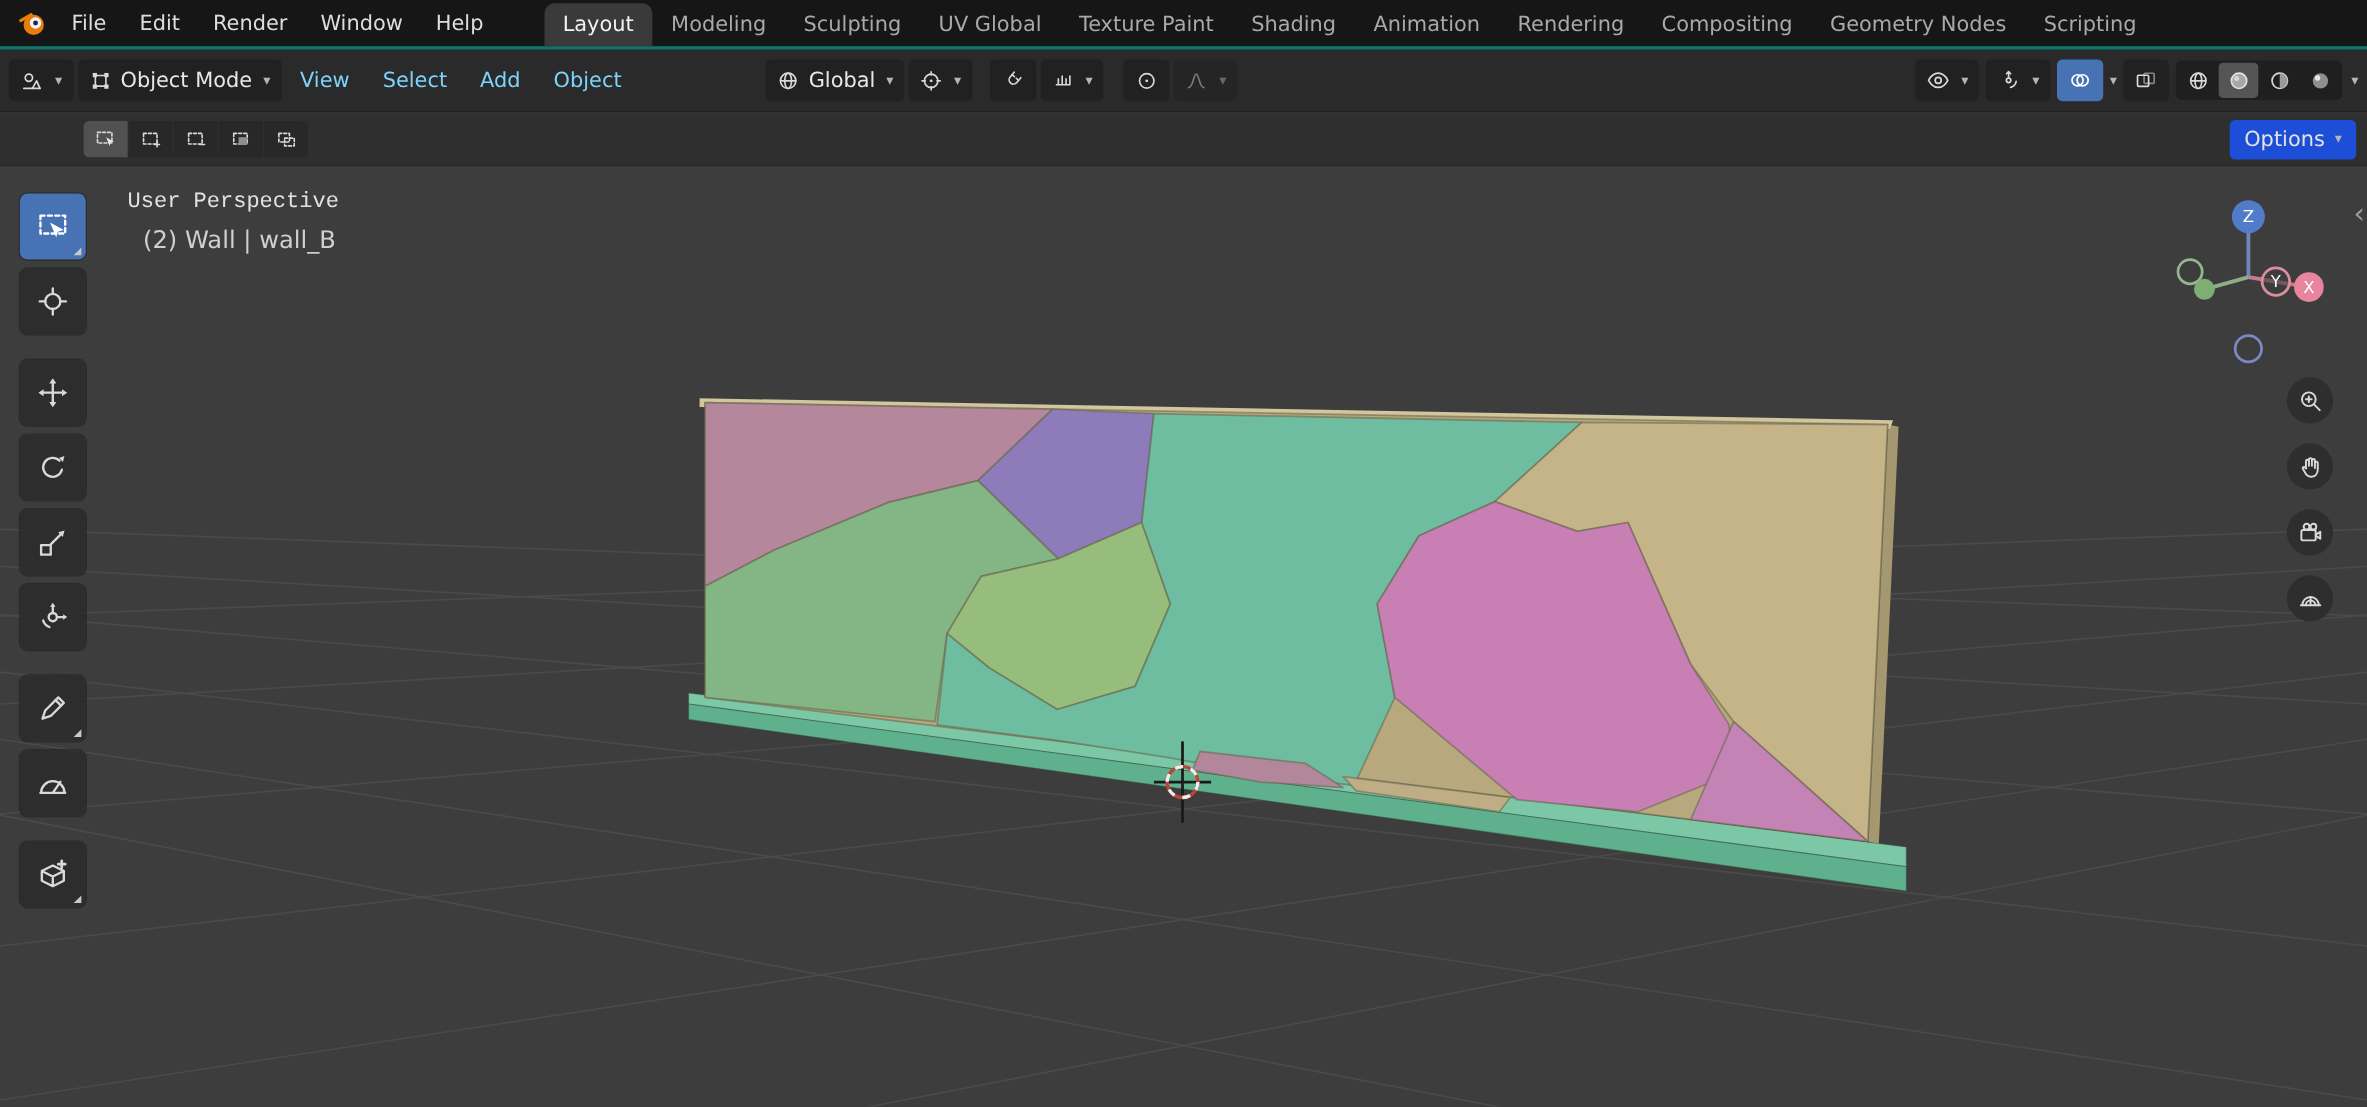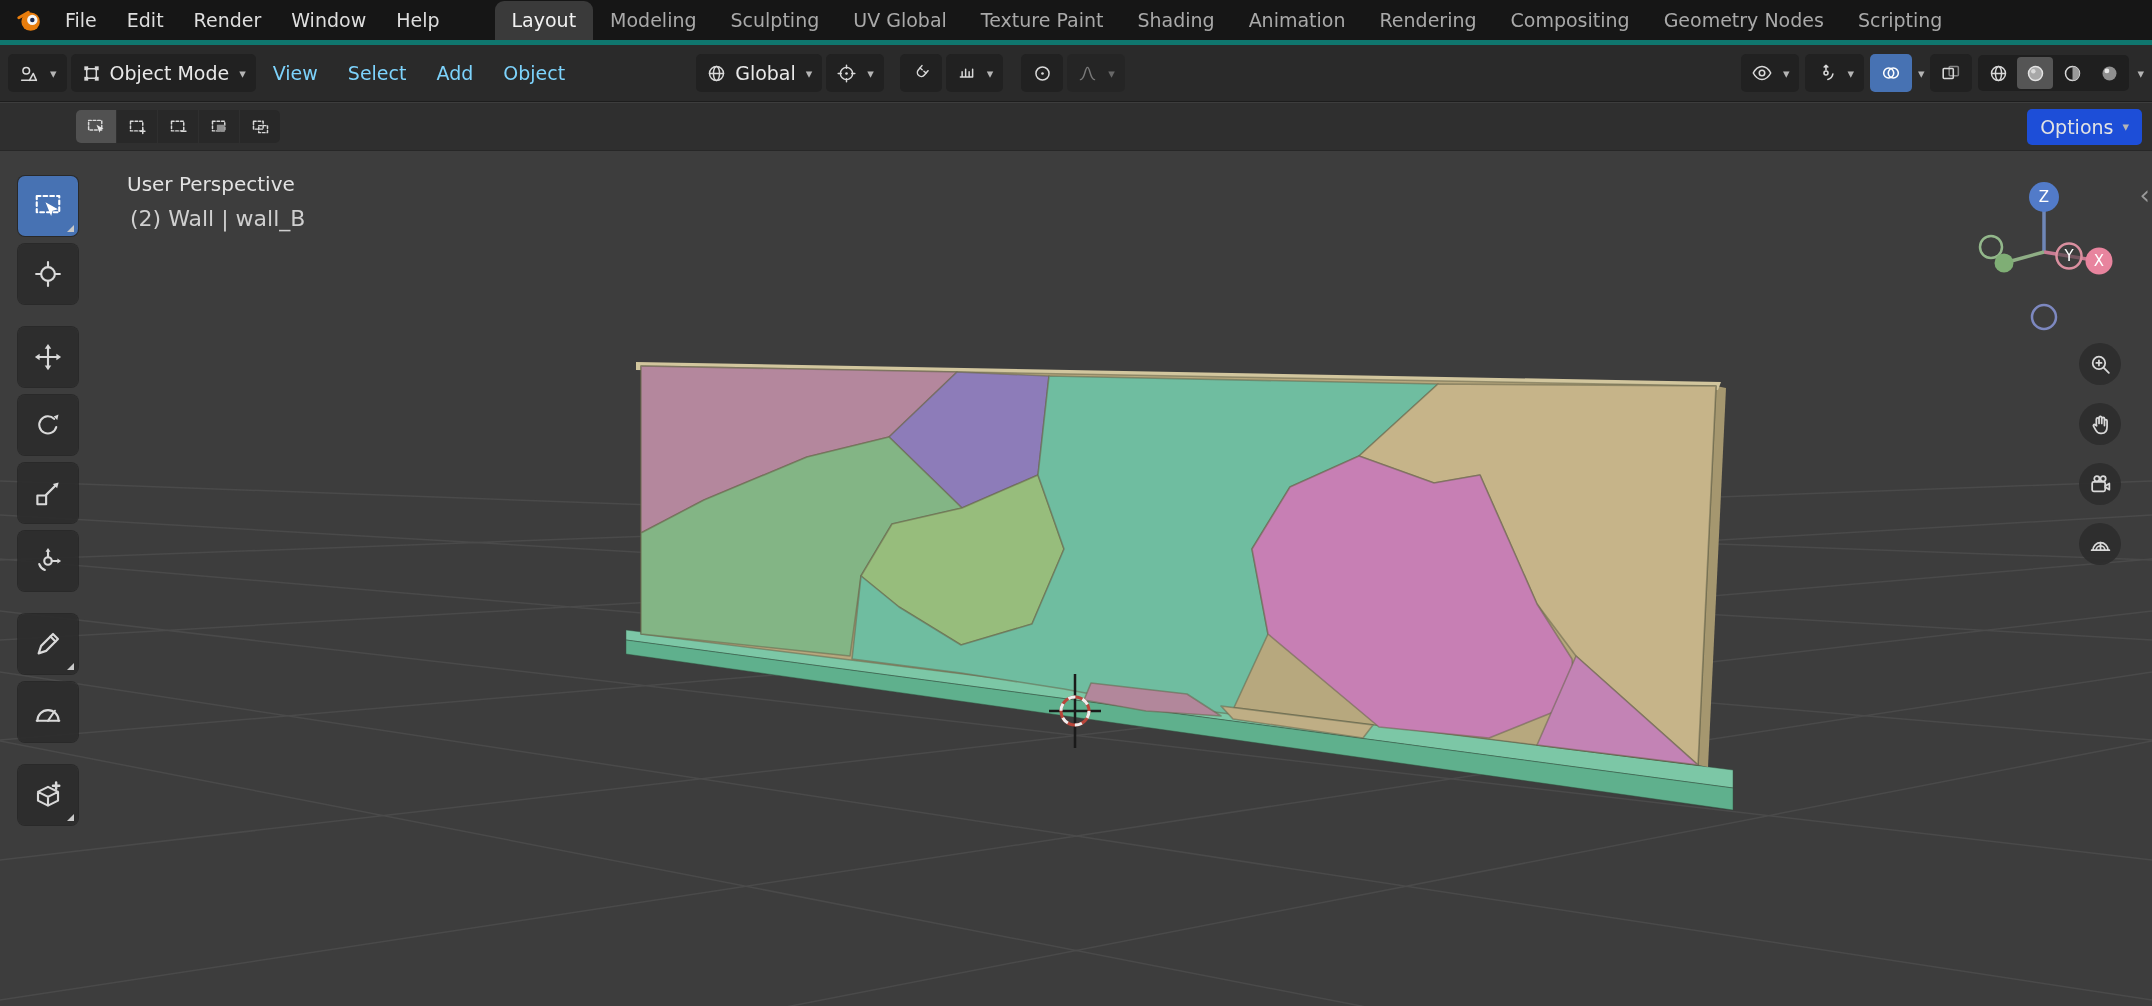--- a/index.html
+++ b/index.html
@@ -1,21 +1,21 @@
 <!DOCTYPE html>
 <html><head>
 <meta charset="utf-8">
 <style>
   html,body{margin:0;padding:0;overflow:hidden;background:#3d3d3d;}
   #app{position:relative;width:2152px;height:1006px;font-family:"DejaVu Sans",sans-serif;color:#ddd;overflow:hidden;}
   svg{display:block}
   .icon svg, svg.icon{stroke:#d9d9d9;fill:none;stroke-width:1.7;stroke-linecap:round;stroke-linejoin:round}
 
   
-  .topbar{position:absolute;left:0;top:0;width:100%;height:45px;background:#161616;display:flex;align-items:center;padding-left:12px;box-sizing:border-box;z-index:30;white-space:nowrap;border-bottom:5px solid #0f766e;}
+  .topbar{position:absolute;left:0;top:0;width:100%;height:45px;background:#161616;display:flex;align-items:center;padding-left:12px;box-sizing:border-box;z-index:30;white-space:nowrap;border-bottom:3px solid #0f766e;}
   .logo{width:34px;height:30px;display:flex;align-items:center;justify-content:center;margin-right:4px;}
   .tmenu{padding:0 15px;font-size:19px;color:#dedede;line-height:45px;cursor:default;}
   .tabs{display:flex;align-self:flex-end;margin-left:40px;text-align:center;}
   .tab{height:39px;line-height:39px;padding:0 17px;font-size:19px;border-radius:9px 9px 0 0;color:#a9a9a9;}
   .tab.active{background:#3a3a3a;color:#f2f2f2;}
 
   
   .header2{position:absolute;left:0;top:45px;width:100%;height:57px;background:#2a2a2a;border-bottom:1px solid #1d1d1d;display:flex;align-items:center;padding:0 8px;box-sizing:border-box;gap:4px;z-index:29;white-space:nowrap;}
   .wbtn{background:#212121;height:38px;border-radius:5px;display:flex;align-items:center;padding:0 10px;gap:8px;font-size:19px;color:#e8e8e8;}
   .ibtn{width:42px;height:38px;background:#212121;border-radius:5px;display:flex;align-items:center;justify-content:center;}
@@ -36,21 +36,21 @@
   .selbtn{width:40px;height:33px;background:#282828;display:flex;align-items:center;justify-content:center;}
   .selbtn:first-child{border-radius:5px 0 0 5px;background:#515151;}
   .selbtn:last-child{border-radius:0 5px 5px 0;}
   .sp-flex{flex:1;}
   .options{display:flex;align-items:center;gap:7px;background:#1d4ed8;border-radius:5px;height:36px;padding:0 13px;font-size:19px;color:#e3e3e3;}
 
   
   #scene{position:absolute;left:0;top:0;z-index:0;}
   .patch{stroke:#66654a;stroke-opacity:.55;stroke-width:1.6;stroke-linejoin:round;}
   .basepoly{stroke:#33503f;stroke-opacity:.45;stroke-width:1;}
-  .ov1{position:absolute;left:127px;top:172px;font-size:20px;color:#e2e2e2;z-index:5;}
+  .ov1{position:absolute;left:116px;top:172px;font-size:20px;color:#e2e2e2;z-index:5;font-family:Liberation Mono, monospace;}
   .ov2{position:absolute;left:130px;top:206px;font-size:22px;color:#cfcfcf;z-index:5;}
   .toolcol{position:absolute;left:18px;top:176px;width:60px;z-index:6;display:flex;flex-direction:column;}
   .tgroup{display:flex;flex-direction:column;gap:8px;margin-bottom:23px;}
   .tool{position:relative;width:60px;height:60px;border-radius:7px;background:rgba(44,44,44,.93);box-shadow:0 0 0 1px rgba(25,25,25,.55);display:flex;align-items:center;justify-content:center;}
   .tool.active{background:#4772b3;}
   .tool.active svg{stroke:#fff;}
   .tool.sub::after{content:"";position:absolute;right:4px;bottom:4px;width:0;height:0;border-left:7px solid transparent;border-bottom:7px solid #c9c9c9;}
   .navbtn{position:absolute;left:2079px;width:42px;height:42px;border-radius:50%;background:rgba(44,44,44,.9);display:flex;align-items:center;justify-content:center;z-index:6;}
   #gizmo{position:absolute;left:1958px;top:168px;z-index:6;}
   .collapse{position:absolute;right:2px;top:182px;font-size:26px;color:#9a9a9a;z-index:6;line-height:1;}

